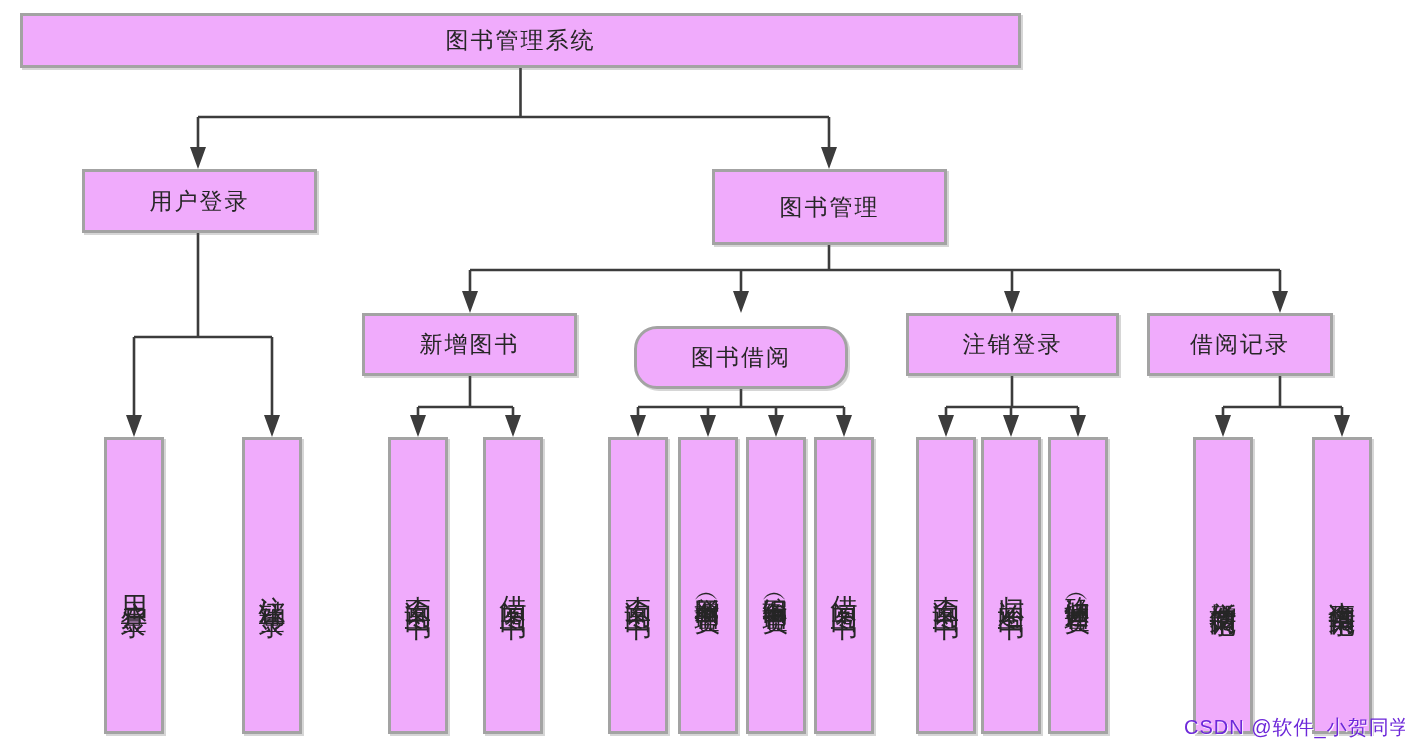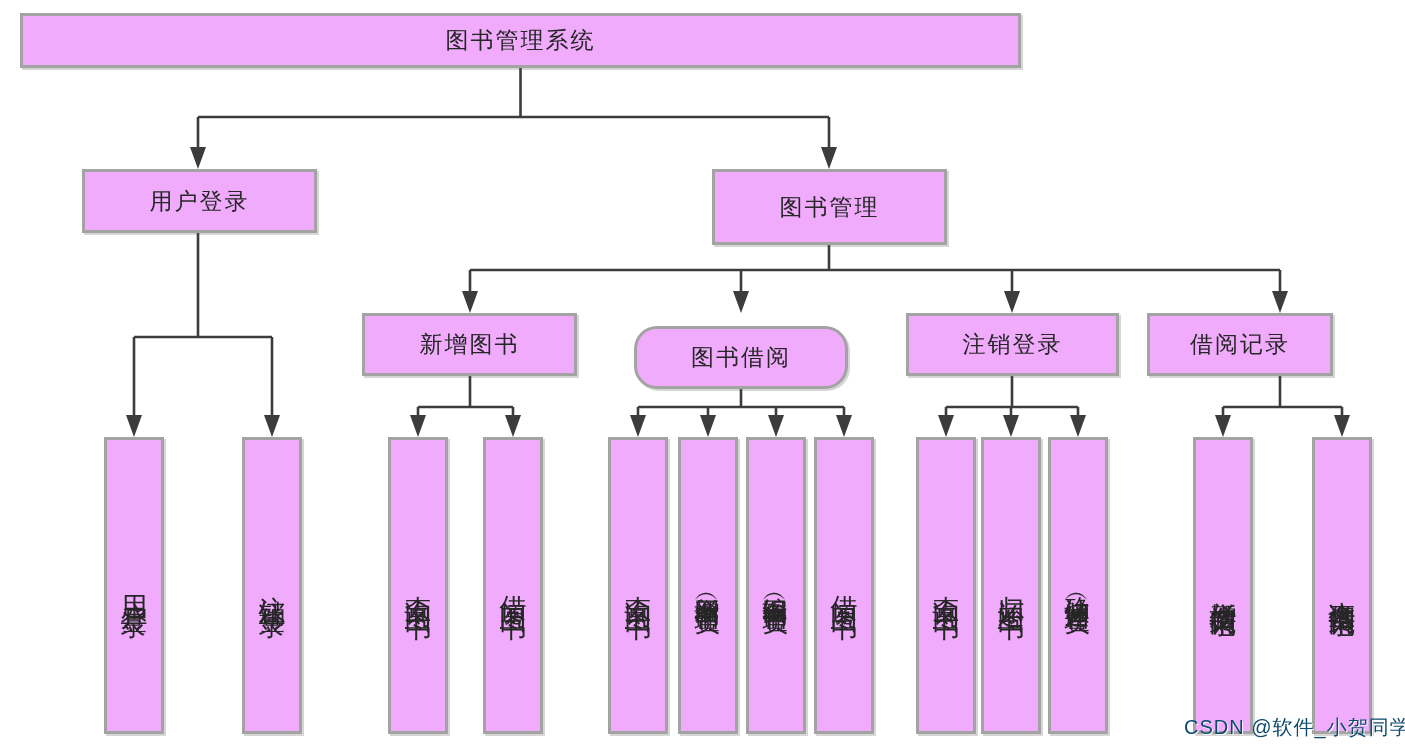--- a/index.html
+++ b/index.html
@@ -15,21 +15,21 @@
   }
   .h{font-size:23px;letter-spacing:2px;font-weight:500;}
   .v{
     writing-mode:vertical-rl;text-orientation:mixed;
     font-size:27px;letter-spacing:6px;font-weight:500;
   }
   .v.l6{letter-spacing:2px;}
   .v.l9{letter-spacing:2px;font-size:25px;}
   .watermark{
     position:absolute;left:1184px;top:714px;width:220px;
-    font-size:20px;color:#0c4a6e;letter-spacing:1px;white-space:nowrap;
+    font-size:20px;color:#6d28d9;letter-spacing:1px;white-space:nowrap;
     text-shadow:1px 1px 0 rgba(255,255,255,0.9);z-index:5;
   }
 </style>
 </head>
 <body>
 
 <div class="stage">
 
   <svg class="wires" viewBox="0 0 1405 747">
     <path d="M520.5 68 V117 M198 117 H829 M198 117 V149 M829 117 V149

